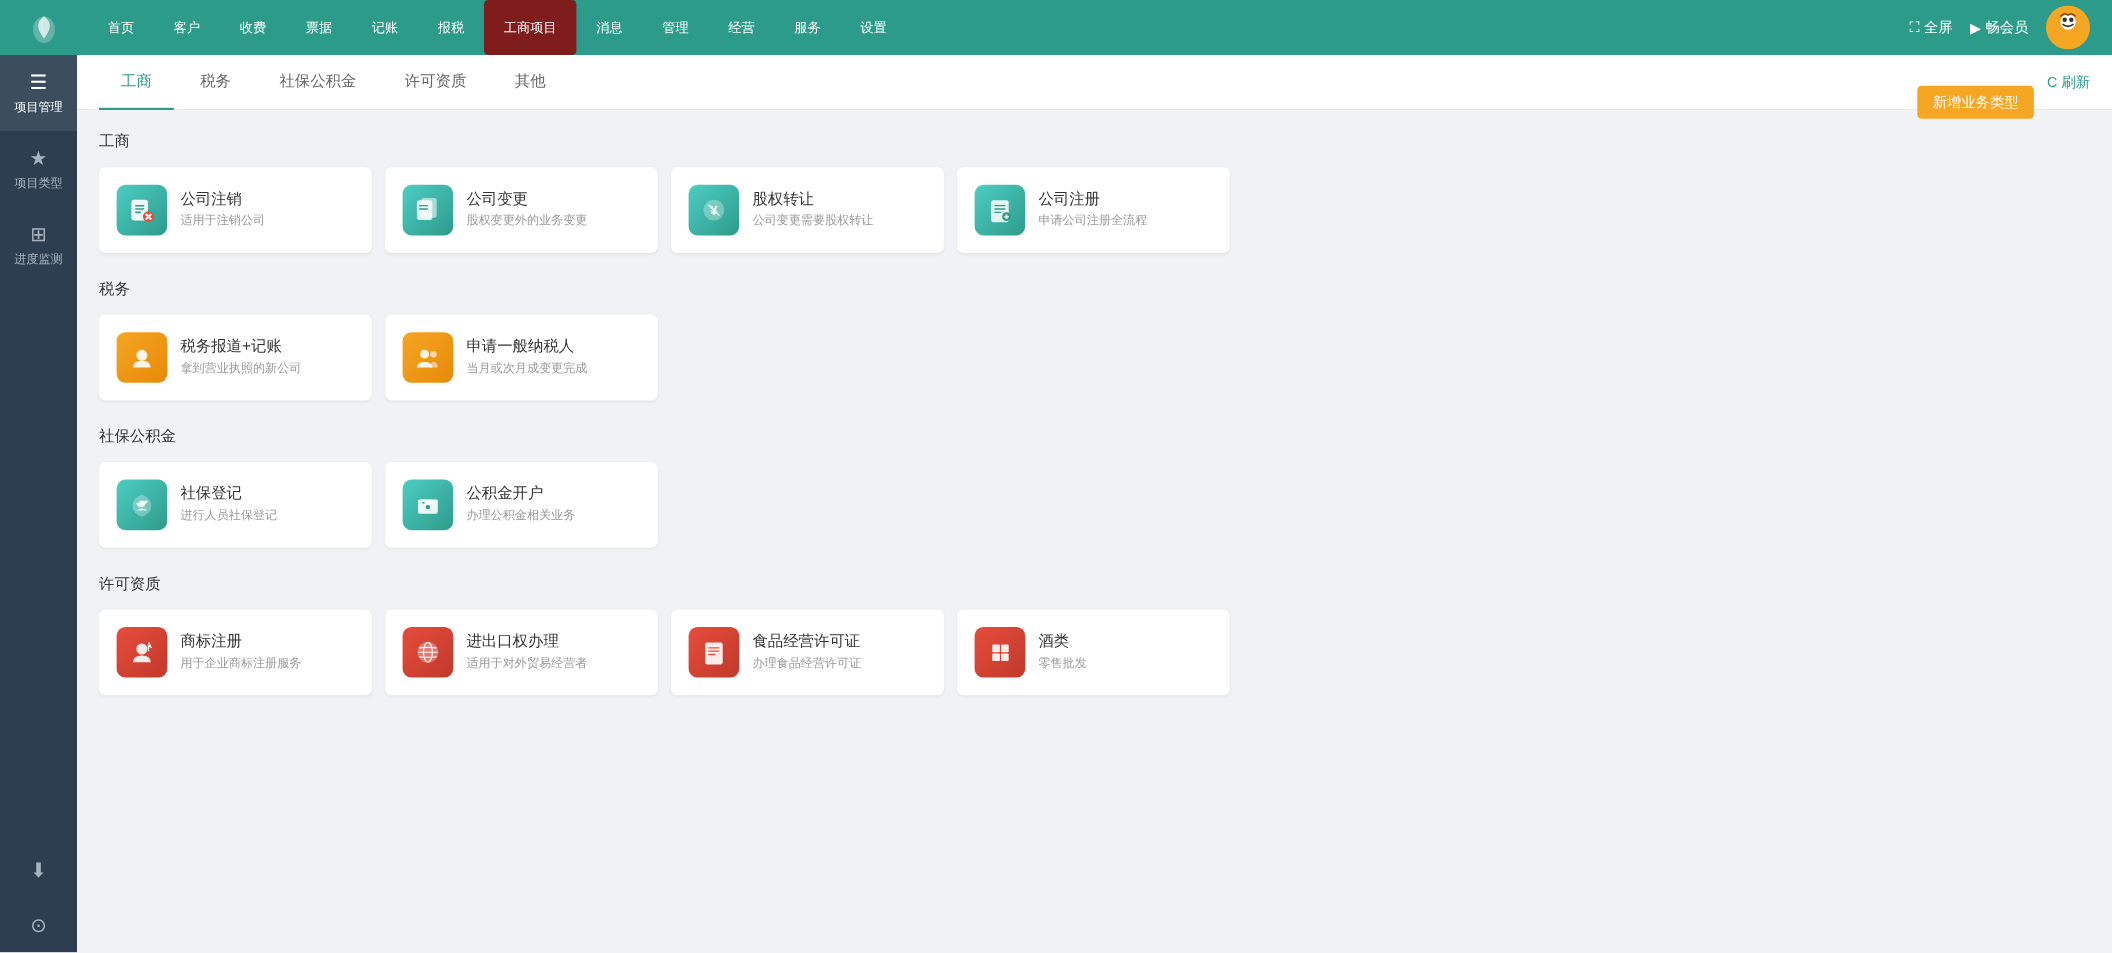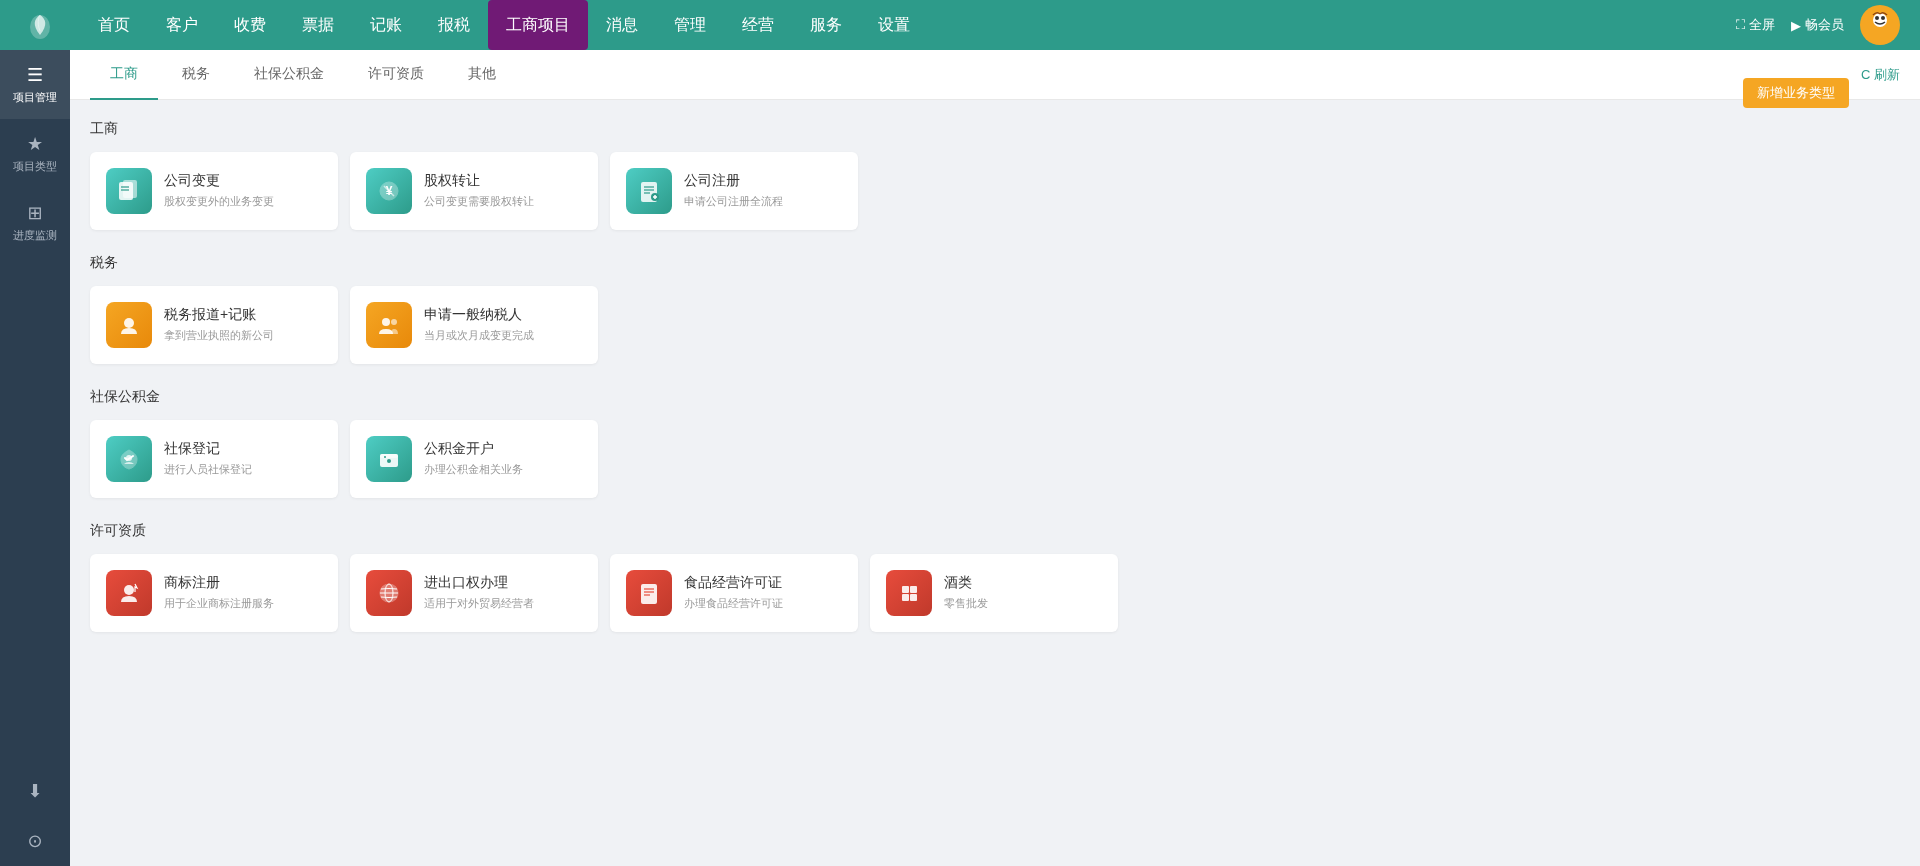--- a/index.html
+++ b/index.html
@@ -28,26 +28,26 @@
       align-items: center;
       gap: 0;
       flex: 1;
     }
     .nav-item {
       padding: 0 18px;
       height: 50px;
       display: flex;
       align-items: center;
       cursor: pointer;
-      font-size: 16px;
+      font-size: 12px;
       color: white;
       transition: background 0.2s;
     }
     .nav-item.active {
-      background: #701a75;
+      background: #7f1d1d;
       border-radius: 4px;
       color: white;
     }
     .nav-right {
       display: flex;
       align-items: center;
       gap: 16px;
       margin-right: 10px;
     }
     .nav-right-item {
@@ -318,20 +318,38 @@
         <button class="btn-refresh">C 刷新</button>
       </div>
     </div>
 
     <div class="scroll-content">
 
       <div class="section">
         <div class="section-title">工商</div>
         <div class="card-grid">
 
+          <div class="card">
+            <div class="card-icon icon-teal">
+              <svg width="26" height="26" viewBox="0 0 26 26" fill="white">
+                <rect x="4" y="4" width="14" height="18" rx="2" fill="white" opacity="0.9"></rect>
+                <rect x="4" y="4" width="14" height="18" rx="2" stroke="white" stroke-width="1" fill="none"></rect>
+                <line x1="7" y1="9" x2="15" y2="9" stroke="#2d9b8a" stroke-width="1.5"></line>
+                <line x1="7" y1="12" x2="15" y2="12" stroke="#2d9b8a" stroke-width="1.5"></line>
+                <line x1="7" y1="15" x2="12" y2="15" stroke="#2d9b8a" stroke-width="1.5"></line>
+                <circle cx="19" cy="19" r="5" fill="#e74c3c"></circle>
+                <line x1="16.5" y1="16.5" x2="21.5" y2="21.5" stroke="white" stroke-width="1.8"></line>
+                <line x1="21.5" y1="16.5" x2="16.5" y2="21.5" stroke="white" stroke-width="1.8"></line>
+              </svg>
+            </div>
+            <div class="card-info">
+              <div class="card-title">公司注销</div>
+              <div class="card-desc">适用于注销公司</div>
+            </div>
+          </div>
 
           <div class="card">
             <div class="card-icon icon-teal">
               <svg width="26" height="26" viewBox="0 0 26 26" fill="white">
                 <rect x="3" y="4" width="14" height="18" rx="2" fill="white" opacity="0.85"></rect>
                 <rect x="7" y="2" width="14" height="18" rx="2" fill="white" opacity="0.55"></rect>
                 <line x1="5" y1="9" x2="13" y2="9" stroke="#2d9b8a" stroke-width="1.2"></line>
                 <line x1="5" y1="12" x2="13" y2="12" stroke="#2d9b8a" stroke-width="1.2"></line>
               </svg>
             </div>

